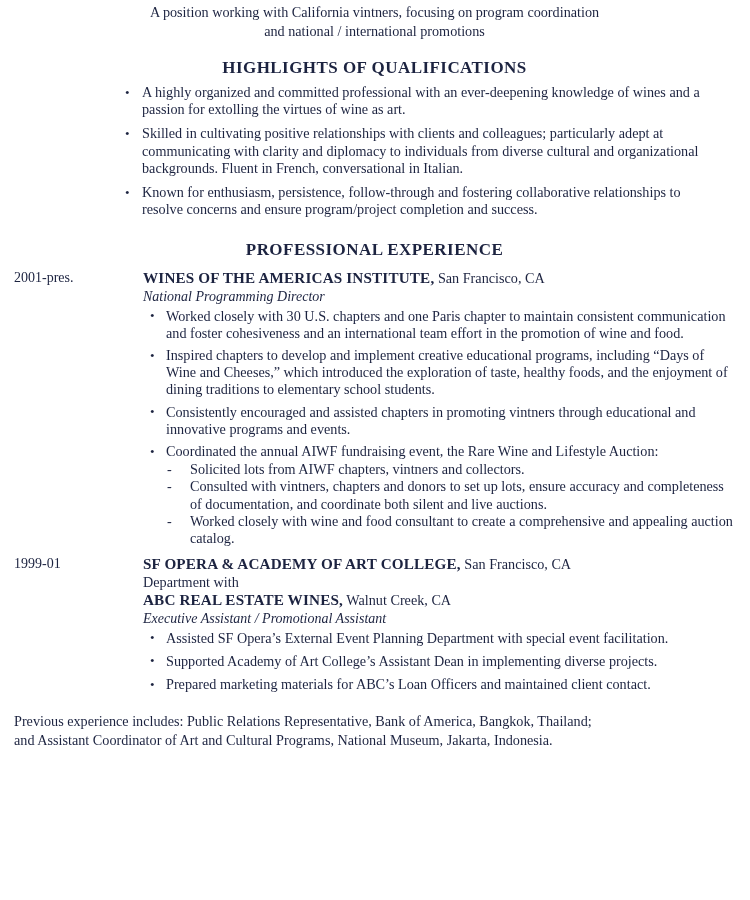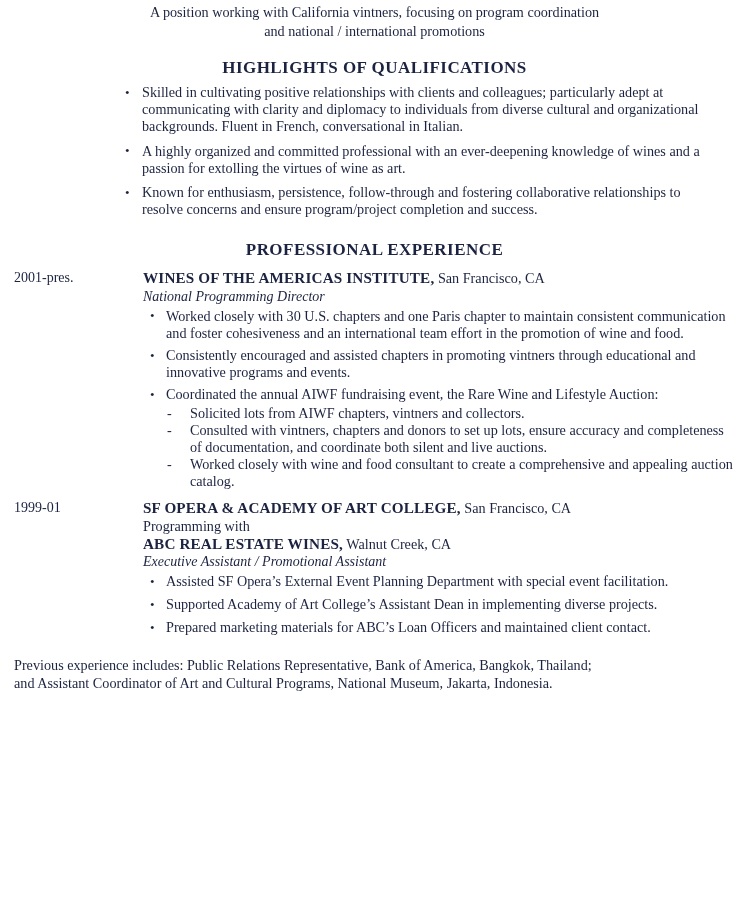--- a/index.html
+++ b/index.html
@@ -163,52 +163,53 @@
 <div class="page">
 
   <div class="objective">
     <div>A position working with California vintners, focusing on program coordination</div>
     <div>and national / international promotions</div>
   </div>
 
   <div class="section-heading sec-highlights">HIGHLIGHTS OF QUALIFICATIONS</div>
 
   <ul class="bullets hl-list">
+    <li>A highly organized and committed professional with an ever-deepening knowledge of wines and a passion for extolling the virtues of wine as art.</li>
     <li>Skilled in cultivating positive relationships with clients and colleagues; particularly adept at communicating with clarity and diplomacy to individuals from diverse cultural and organizational backgrounds. Fluent in French, conversational in Italian.</li>
-    <li>A highly organized and committed professional with an ever-deepening knowledge of wines and a passion for extolling the virtues of wine as art.</li>
     <li>Known for enthusiasm, persistence, follow-through and fostering collaborative relationships to resolve concerns and ensure program/project completion and success.</li>
   </ul>
 
   <div class="section-heading sec-experience">PROFESSIONAL EXPERIENCE</div>
 
   <div class="job job-2001">
     <div class="job-dates">2001-pres.</div>
     <div class="job-body">
       <div class="employer"><span>WINES OF THE AMERICAS INSTITUTE,</span><span class="loc"> San Francisco, CA</span></div>
       <div class="job-title">National Programming Director</div>
       <ul class="job-bullets">
         <li>Worked closely with 30 U.S. chapters and one Paris chapter to maintain consistent communication and foster cohesiveness and an international team effort in the promotion of wine and food.</li>
+        <li>Inspired chapters to develop and implement creative educational programs, including “Days of Wine and Cheeses,” which introduced the exploration of taste, healthy foods, and the enjoyment of dining traditions to elementary school students.</li>
         <li>Consistently encouraged and assisted chapters in promoting vintners through educational and innovative programs and events.</li>
         <li>
           <span>Coordinated the annual AIWF fundraising event, the Rare Wine and Lifestyle Auction:</span>
           <ul class="dash-list">
             <li>Solicited lots from AIWF chapters, vintners and collectors.</li>
             <li>Consulted with vintners, chapters and donors to set up lots, ensure accuracy and completeness of documentation, and coordinate both silent and live auctions.</li>
             <li>Worked closely with wine and food consultant to create a comprehensive and appealing auction catalog.</li>
           </ul>
         </li>
       </ul>
     </div>
   </div>
 
   <div class="job job-1999">
     <div class="job-dates">1999-01</div>
     <div class="job-body">
       <div class="employer"><span>SF OPERA &amp; ACADEMY OF ART COLLEGE,</span><span class="loc"> San Francisco, CA</span></div>
-      <div class="concurrent">Programming with</div>
+      <div class="concurrent">Department with</div>
       <div class="employer"><span>ABC REAL ESTATE WINES,</span><span class="loc"> Walnut Creek, CA</span></div>
       <div class="job-title">Executive Assistant / Promotional Assistant</div>
       <ul class="job-bullets">
         <li>Assisted SF Opera’s External Event Planning Department with special event facilitation.</li>
         <li>Supported Academy of Art College’s Assistant Dean in implementing diverse projects.</li>
         <li>Prepared marketing materials for ABC’s Loan Officers and maintained client contact.</li>
       </ul>
     </div>
   </div>
 

